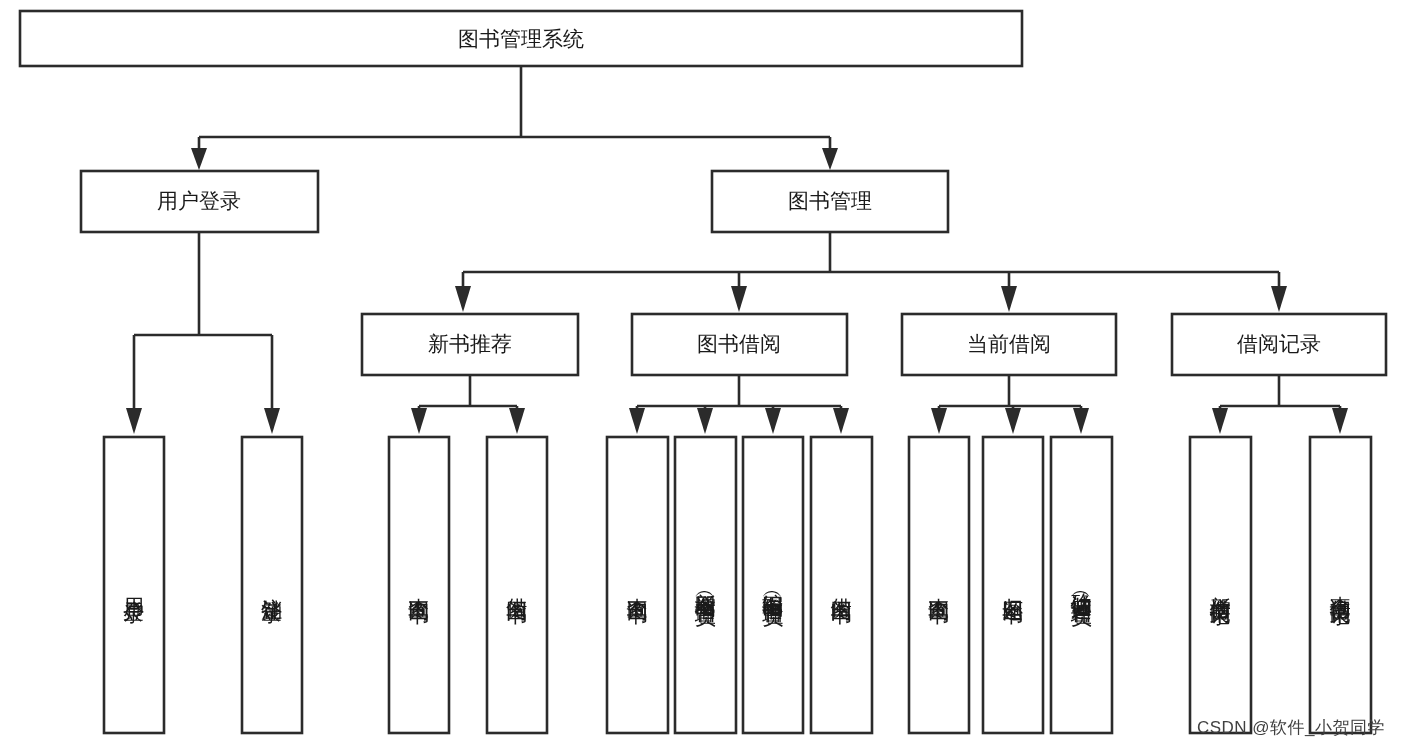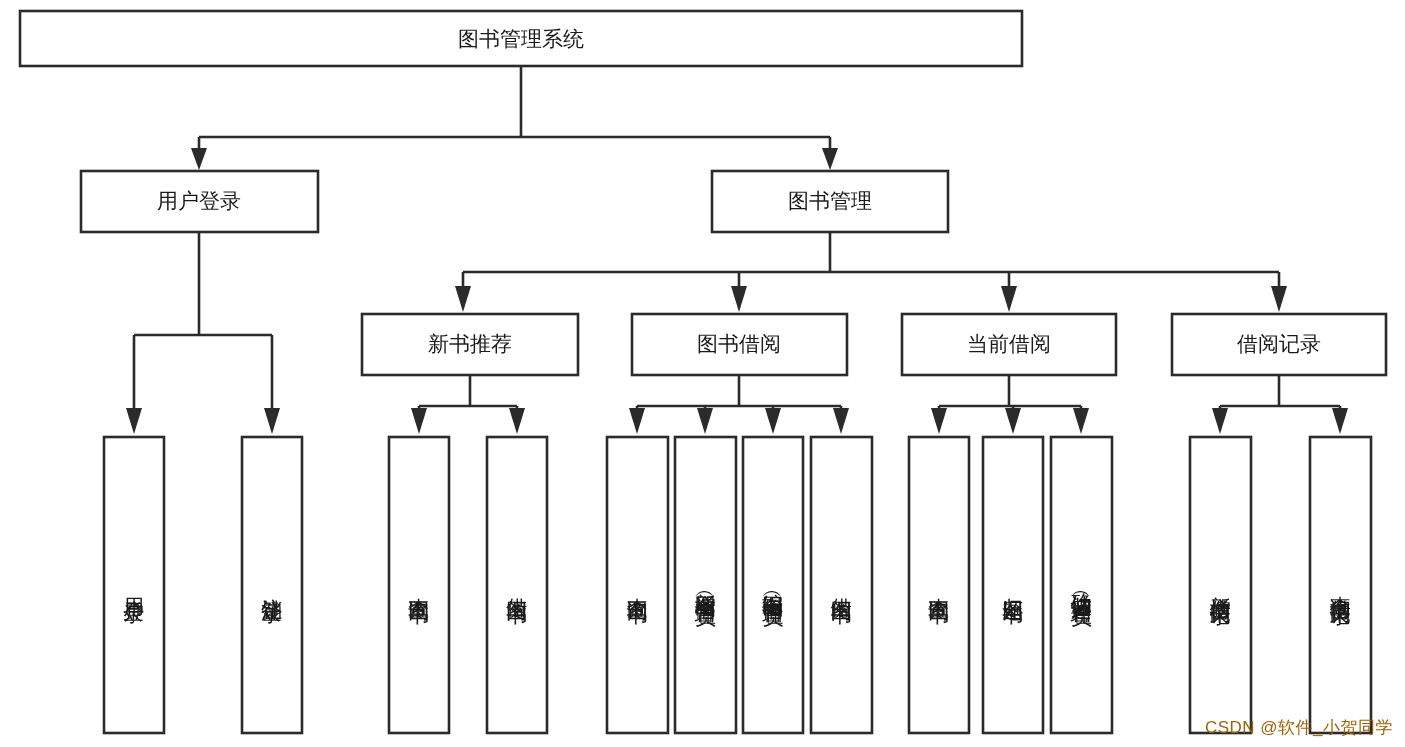--- a/index.html
+++ b/index.html
@@ -62,25 +62,25 @@
     font-family: "Liberation Sans", "DejaVu Sans", sans-serif;
     font-size: 21px;
     line-height: 1.12;
     color: #1a1a1a;
     letter-spacing: 2px;
     white-space: nowrap;
     text-align: center;
   }
   .watermark {
     position: absolute;
-    right: 12px;
+    right: 20px;
     bottom: 8px;
     font-family: "Liberation Sans", "DejaVu Sans", sans-serif;
     font-size: 17px;
-    color: #a16207;
+    color: #404040;
     white-space: nowrap;
     letter-spacing: 0.5px;
     text-align: right;
   }
 </style>
 </head>
 <body>
 
 <div id="diagram-root">
 

